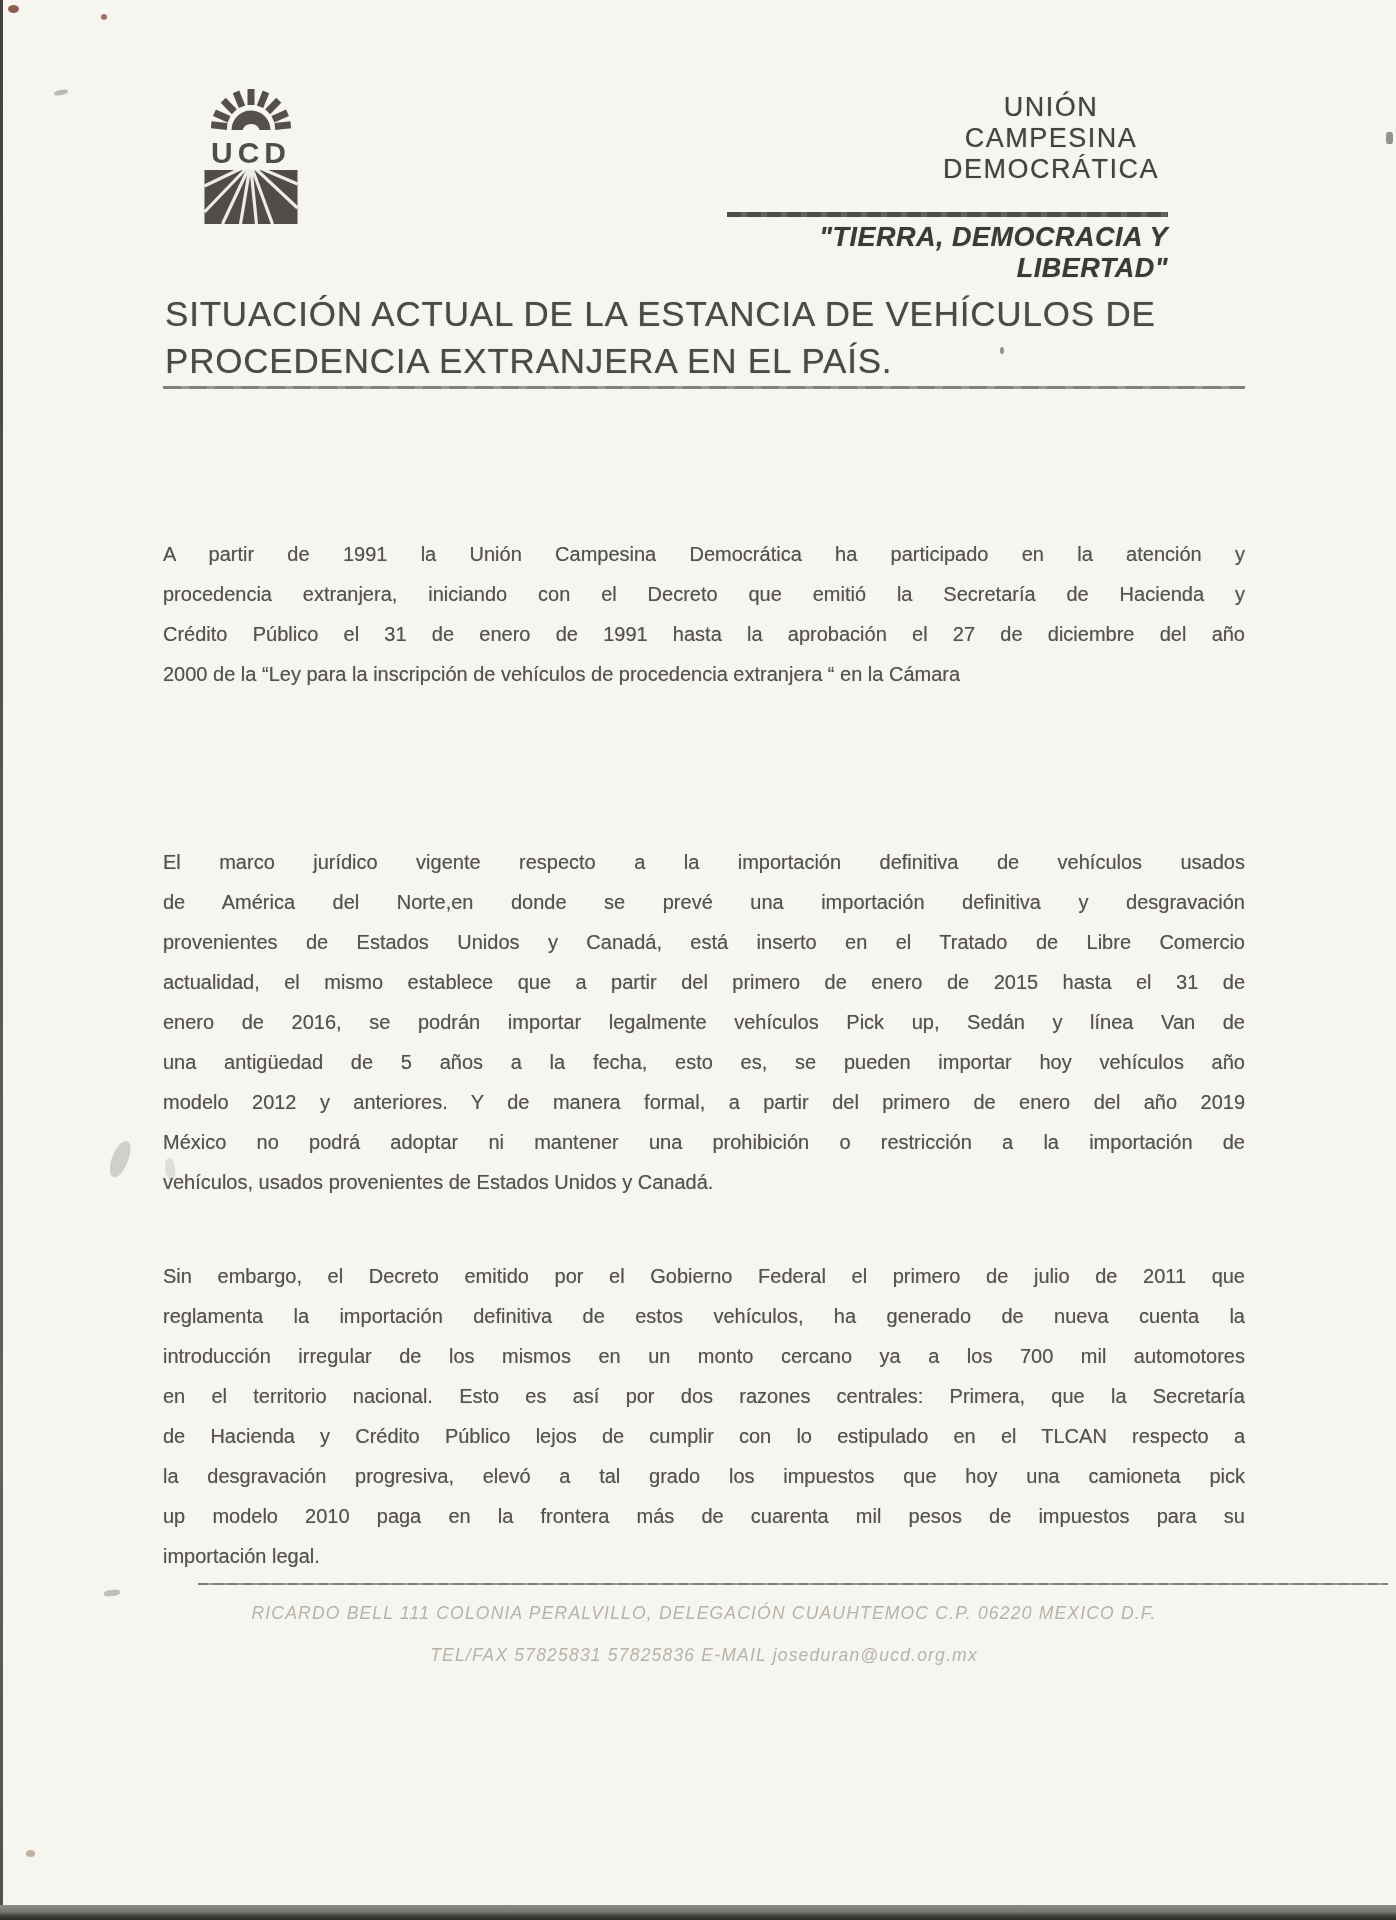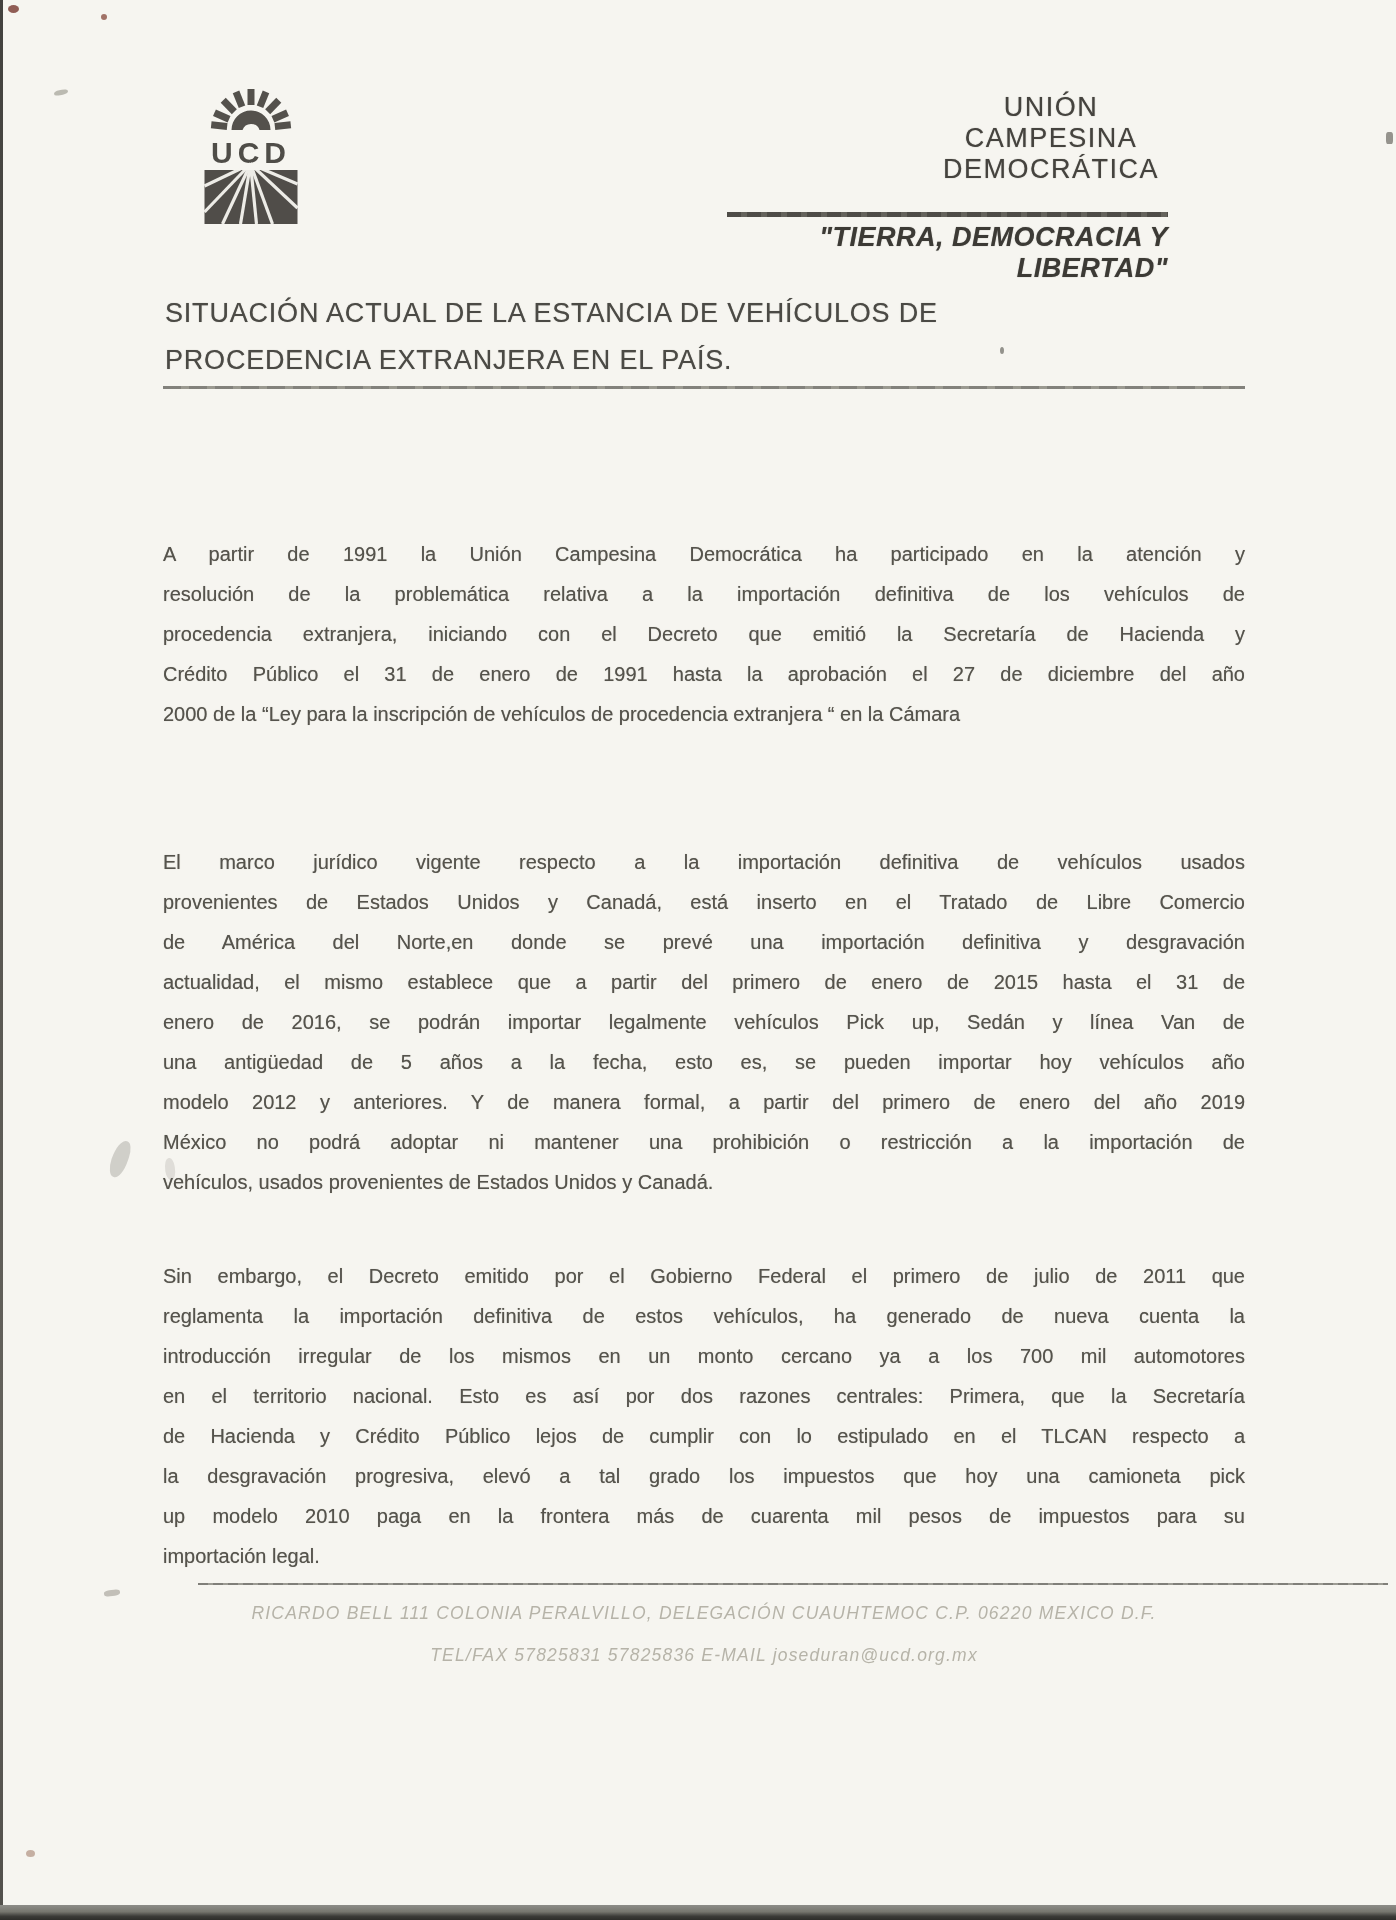--- a/index.html
+++ b/index.html
@@ -42,21 +42,21 @@
   }
   .slogan{
     position:absolute;left:725px;top:222px;width:443px;
     font-weight:700;font-style:italic;font-size:27px;letter-spacing:.5px;
     color:#3c3a35;text-align:right;
     text-shadow:0 0 1px rgba(50,48,44,.5);
   }
   
   .title{
     position:absolute;left:165px;top:290px;width:1090px;
-    font-size:27px;line-height:47px;letter-spacing:.8px;
+    font-size:35px;line-height:47px;letter-spacing:.8px;
     color:#4b4a45;
     text-shadow:0 0 .8px rgba(70,68,62,.6);
   }
   .title-rule{
     position:absolute;left:163px;top:386px;width:1082px;height:3px;
     background:repeating-linear-gradient(90deg,#6e6d67 0 18px,#8a897f 18px 26px);
     opacity:.85;
   }
   
   .para{
@@ -142,29 +142,28 @@
   <div class="slogan">"TIERRA, DEMOCRACIA Y LIBERTAD"</div>
 
   <div class="title">
     <div>SITUACIÓN ACTUAL DE LA ESTANCIA DE VEHÍCULOS DE</div>
     <div>PROCEDENCIA EXTRANJERA EN EL PAÍS.</div>
   </div>
   <div class="title-rule"></div>
 
   <div class="para p1">
       <div>A partir de 1991 la Unión Campesina Democrática ha participado en la atención y</div>
-      <div>resolución de la problemática relativa a la importación definitiva de los vehículos de</div>
       <div>procedencia extranjera, iniciando con el Decreto que emitió la Secretaría de Hacienda y</div>
       <div>Crédito Público el 31 de enero de 1991 hasta la aprobación el 27 de diciembre del año</div>
       <div>2000 de la “Ley  para la inscripción de vehículos de procedencia extranjera “ en la Cámara</div>
     </div>
   <div class="para p2">
       <div>El marco jurídico vigente respecto a la importación definitiva de vehículos usados</div>
+      <div>de América del Norte,en donde se prevé una importación definitiva y desgravación</div>
       <div>provenientes de Estados Unidos y Canadá, está inserto en el Tratado de Libre Comercio</div>
-      <div>de América del Norte,en donde se prevé una importación definitiva y desgravación</div>
       <div>actualidad, el mismo establece que a partir del primero de enero de 2015 hasta el 31 de</div>
       <div>enero de 2016, se podrán importar legalmente vehículos Pick up, Sedán y línea Van de</div>
       <div>una antigüedad de 5 años a la fecha, esto es, se pueden importar hoy  vehículos año</div>
       <div>modelo 2012 y anteriores. Y de manera formal, a partir del primero de enero del año 2019</div>
       <div>México no podrá adoptar ni mantener una prohibición o restricción a la importación de</div>
       <div>vehículos, usados provenientes de Estados Unidos y Canadá.</div>
     </div>
   <div class="para p3">
       <div>Sin embargo, el Decreto emitido por el Gobierno Federal el primero de julio de 2011 que</div>
       <div>reglamenta la importación definitiva de estos vehículos, ha generado de nueva cuenta la</div>

